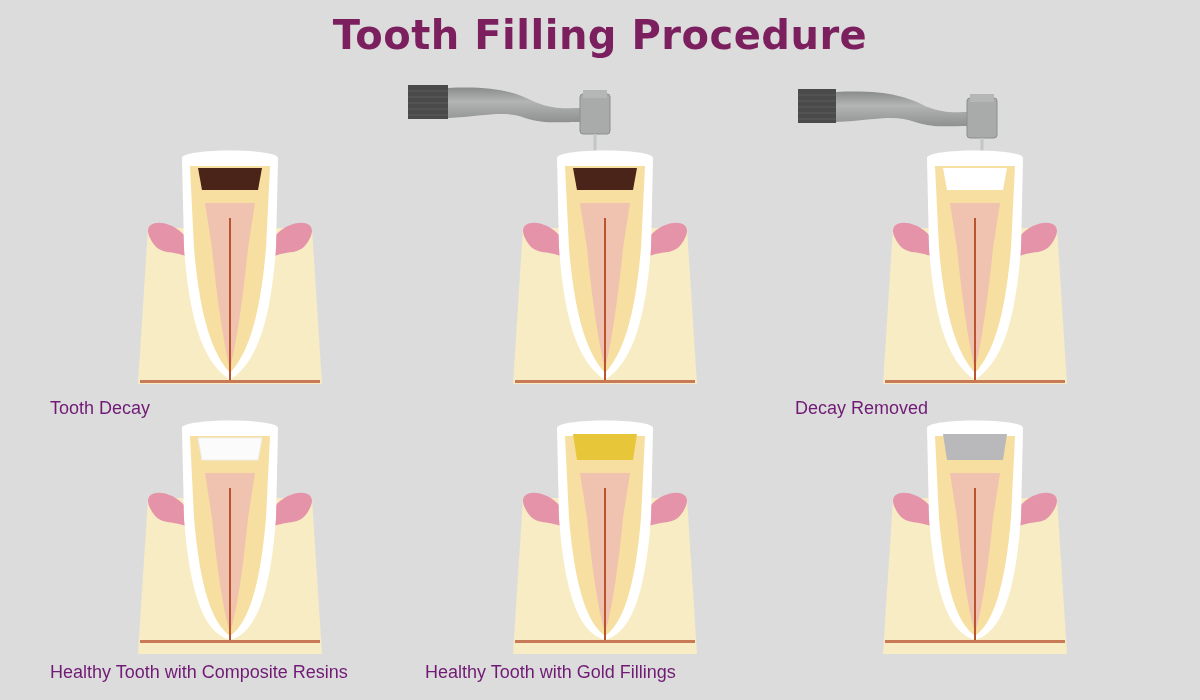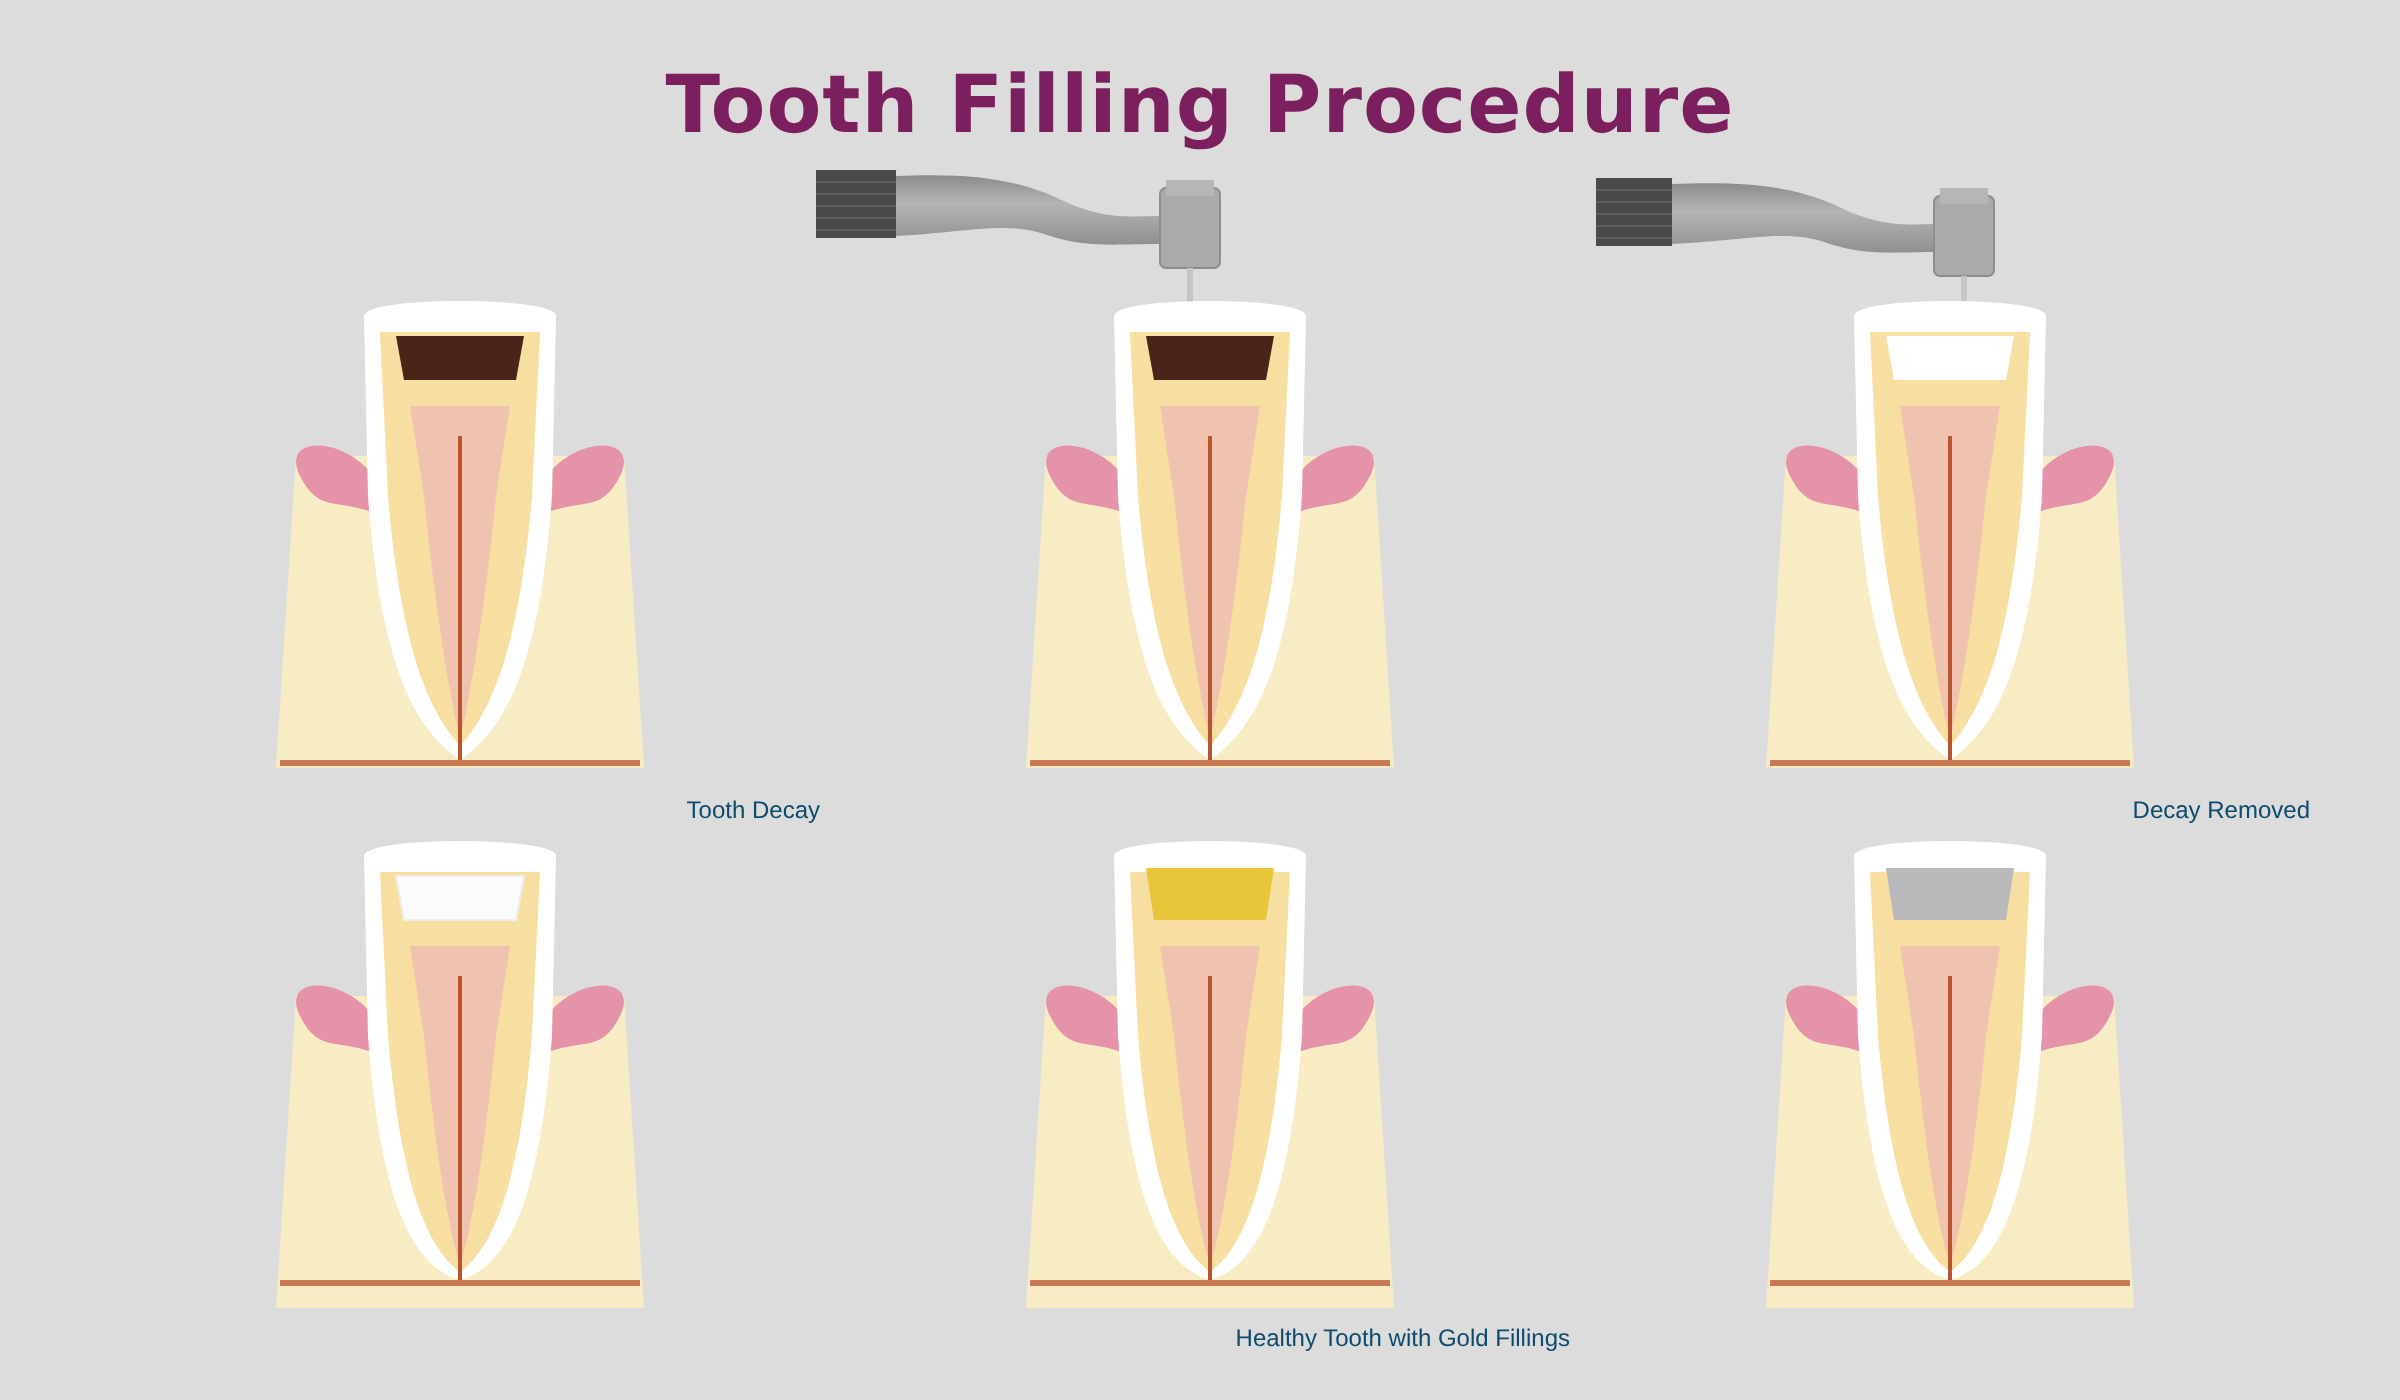--- a/index.html
+++ b/index.html
@@ -1,20 +1,20 @@
 <!DOCTYPE html>
 <html><head>
 <meta charset="utf-8">
 <style>
   html,body{margin:0;padding:0;}
   body{width:1200px;height:700px;background:#dcdcdc;position:relative;overflow:hidden;font-family:"Liberation Sans",sans-serif;}
-  .title{position:absolute;left:0;top:30px;width:1200px;text-align:center;font-family:"DejaVu Sans",sans-serif;font-weight:bold;font-size:40px;color:#7b1f5e;letter-spacing:0.5px;}
+  .title{position:absolute;left:0;top:12px;width:1200px;text-align:center;font-family:"DejaVu Sans",sans-serif;font-weight:bold;font-size:40px;color:#7b1f5e;letter-spacing:0.5px;}
   .panel{position:absolute;width:200px;height:270px;}
   .panel svg{position:absolute;left:0;top:0;}
-  .caption{position:absolute;left:-80px;width:360px;text-align:right;font-size:12px;color:#0c4a6e;}
+  .caption{position:absolute;left:-80px;width:360px;text-align:left;font-size:18px;color:#701a75;}
   .drill{position:absolute;}
 </style>
 </head>
 <body>
 
 <div class="title">Tooth Filling Procedure</div>
 
 <svg class="drill" style="left:405px;top:82px" width="210" height="110" viewBox="0 0 210 110">
   <defs>
     <linearGradient id="dg" x1="0" y1="0" x2="0" y2="1">
@@ -101,20 +101,21 @@
     <path d="M18 80 L8 236 L192 236 L182 80 Z" fill="#f7ecc4"></path>
     <rect x="10" y="222" width="180" height="3" fill="#c77a55"></rect>
     <path d="M20 90 C10 70,40 70,55 88 L60 110 C40 100,30 110,20 90Z" fill="#e493a8"></path>
     <path d="M180 90 C190 70,160 70,145 88 L140 110 C160 100,170 110,180 90Z" fill="#e493a8"></path>
     <path d="M52 10 C52 0,148 0,148 10 L146 100 C140 180,125 215,100 222 C75 215,60 180,54 100 Z" fill="#fff"></path>
     <path d="M60 18 L140 18 L136 100 C130 170,118 205,100 218 C82 205,70 170,64 100 Z" fill="#f6dfa0"></path>
     <path d="M75 55 L125 55 L118 100 C112 160,106 195,100 215 C94 195,88 160,82 100 Z" fill="#f0c2b0"></path>
     <path d="M100 70 L100 222" stroke="#b8542e" stroke-width="2"></path>
     <path d="M68 20 L132 20 L128 42 L72 42 Z" fill="#fbfbfb" stroke="#eee"></path>
   </svg>
+  <div class="caption" style="top:244px">Healthy Tooth with Composite Resins</div>
 </div>
 
 <div class="panel" style="left:505px;top:418px">
   <svg width="200" height="240" viewBox="0 0 200 240">
     <path d="M18 80 L8 236 L192 236 L182 80 Z" fill="#f7ecc4"></path>
     <rect x="10" y="222" width="180" height="3" fill="#c77a55"></rect>
     <path d="M20 90 C10 70,40 70,55 88 L60 110 C40 100,30 110,20 90Z" fill="#e493a8"></path>
     <path d="M180 90 C190 70,160 70,145 88 L140 110 C160 100,170 110,180 90Z" fill="#e493a8"></path>
     <path d="M52 10 C52 0,148 0,148 10 L146 100 C140 180,125 215,100 222 C75 215,60 180,54 100 Z" fill="#fff"></path>
     <path d="M60 18 L140 18 L136 100 C130 170,118 205,100 218 C82 205,70 170,64 100 Z" fill="#f6dfa0"></path>

